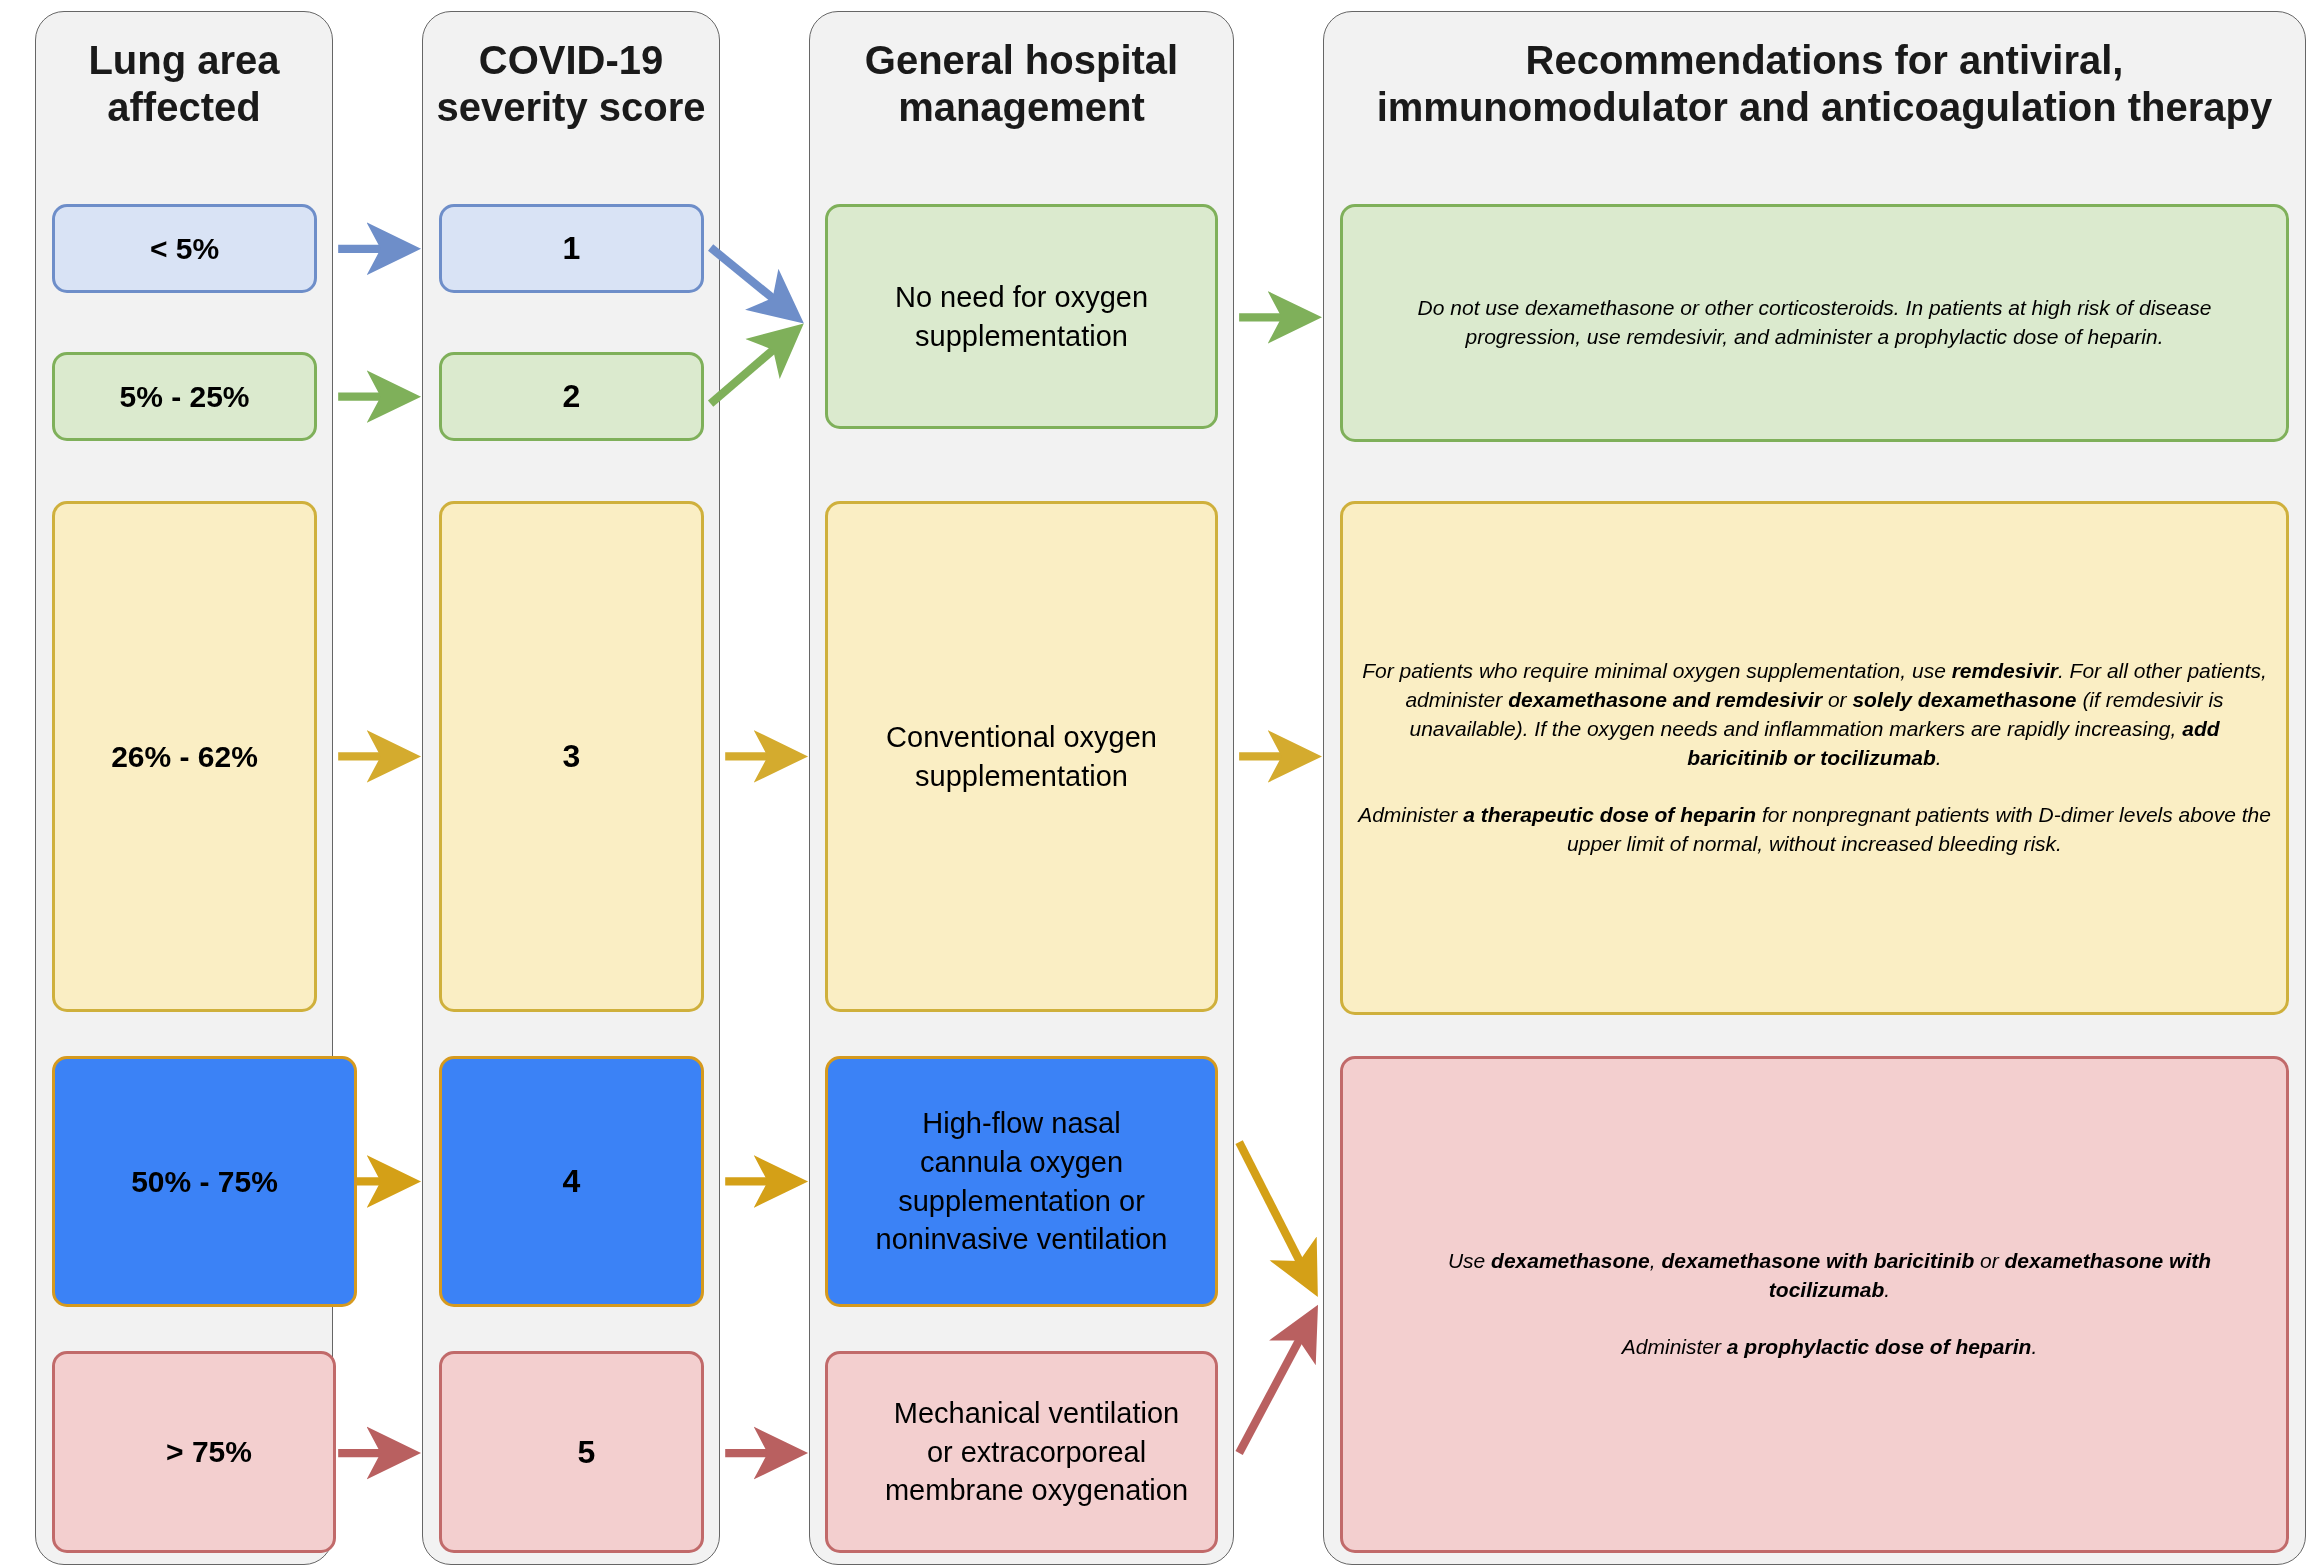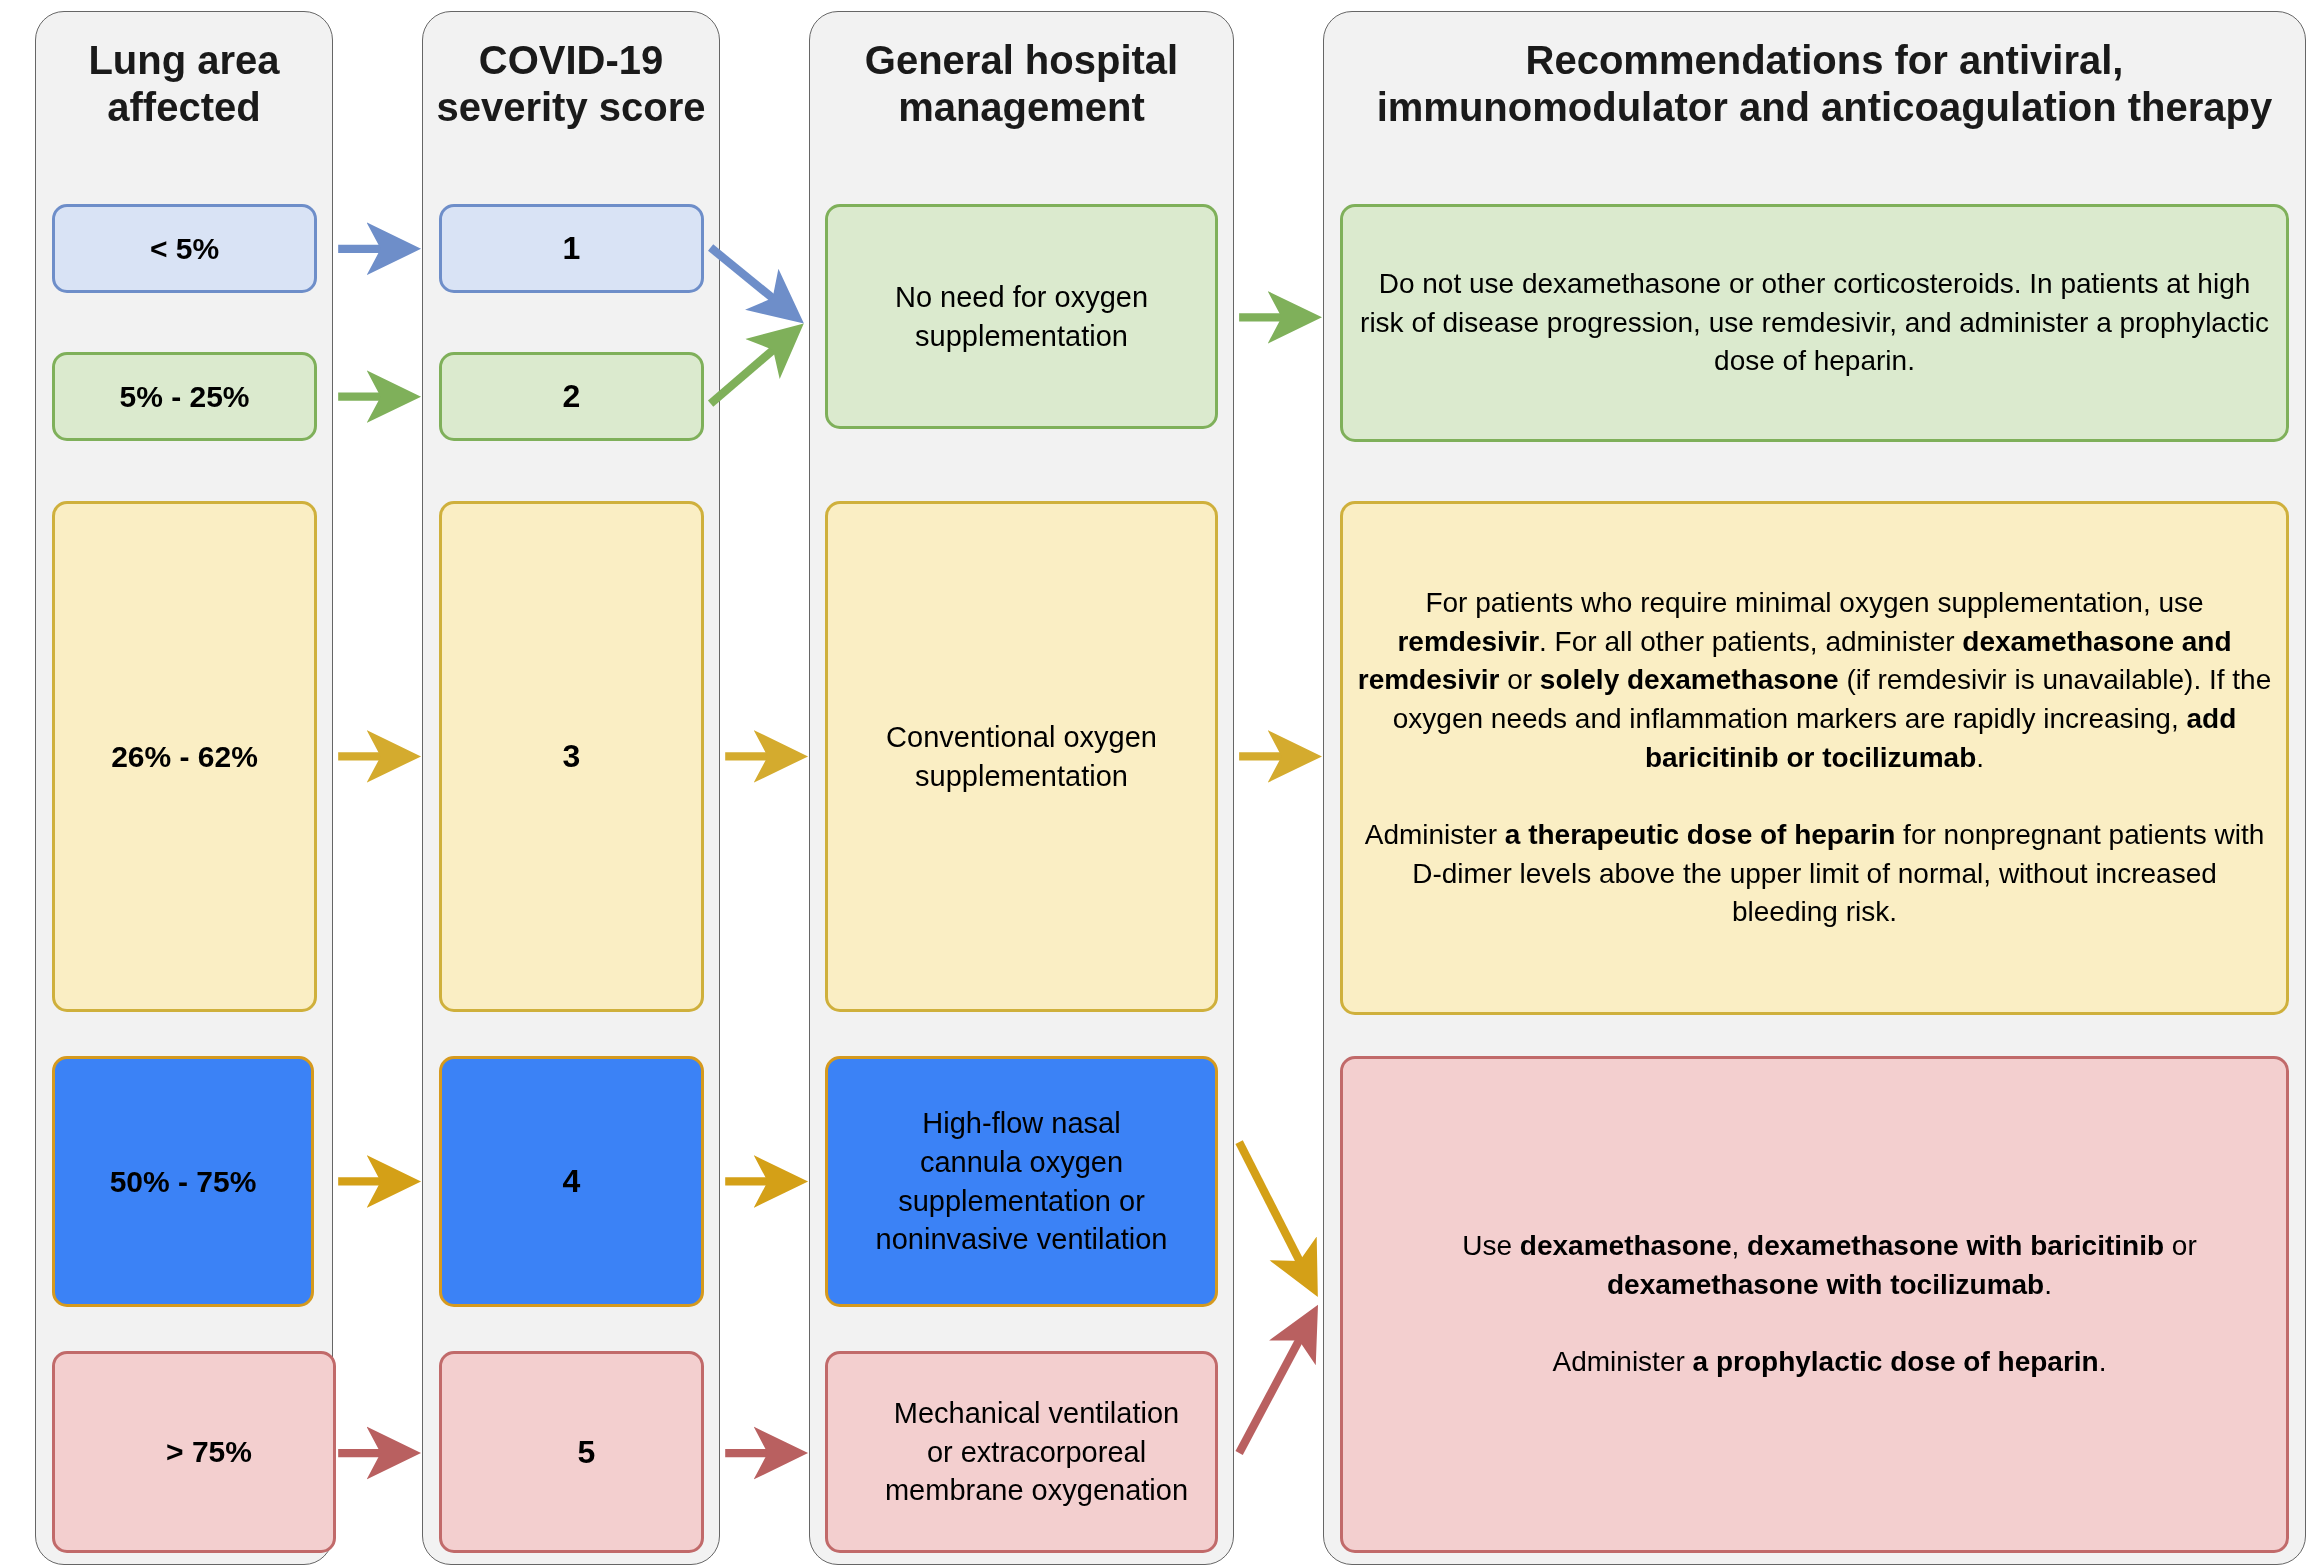--- a/index.html
+++ b/index.html
@@ -52,21 +52,21 @@
 
   .sev-blue   { background: #d9e3f5; border-color: #6e8ec9; }
   .sev-green  { background: #dbeace; border-color: #7fb05a; }
   .sev-yellow { background: #faeec4; border-color: #cfb03c; }
   .sev-orange { background: #3b82f6; border-color: #d69a1e; }
   .sev-red    { background: #f3cfcf; border-color: #c16a6a; padding-left: 44px; }
 
   .lbl-strong { font-weight: bold; font-size: 30px; }
   .lbl-score  { font-weight: bold; font-size: 32px; }
   .lbl-mgmt   { font-weight: normal; font-size: 29px; }
-  .lbl-rec    { font-weight: normal; font-size: 28px; line-height: 1.38; }
+  .lbl-rec    { font-weight: normal; font-size: 21px; line-height: 1.38; font-style: italic; }
   .lbl-rec b  { font-weight: bold; }
 
   svg.arrows { position: absolute; inset: 0; width: 2319px; height: 1568px; pointer-events: none; }
 </style>
 </head>
 <body>
 
 <div class="canvas">
 
   <div class="col-panel" style="left:35px; top:11.4px; width:298px; height:1554px;"></div>
@@ -122,21 +122,21 @@
 
   <div class="node sev-blue lbl-strong" style="left:52px; top:204px; width:265px; height:89px;">
     <span class="txt">&lt; 5%</span>
   </div>
   <div class="node sev-green lbl-strong" style="left:52px; top:352px; width:265px; height:89px;">
     <span class="txt">5% - 25%</span>
   </div>
   <div class="node sev-yellow lbl-strong" style="left:52px; top:501px; width:265px; height:511px;">
     <span class="txt">26% - 62%</span>
   </div>
-  <div class="node sev-orange lbl-strong" style="left:52px; top:1056px; width:262px; height:251px;">
+  <div class="node sev-orange lbl-strong" style="left:52px; top:1056px; width:305px; height:251px;">
     <span class="txt">50% - 75%</span>
   </div>
   <div class="node sev-red lbl-strong" style="left:52px; top:1351px; width:284px; height:202px;">
     <span class="txt">&gt; 75%</span>
   </div>
 
   <div class="node sev-blue lbl-score" style="left:439px; top:204px; width:265px; height:89px;">
     <span class="txt">1</span>
   </div>
   <div class="node sev-green lbl-score" style="left:439px; top:352px; width:265px; height:89px;">

